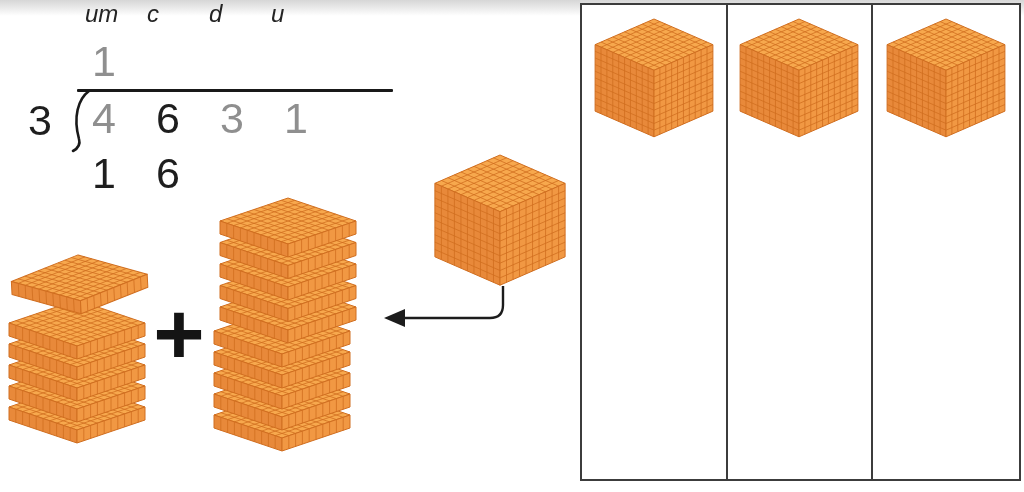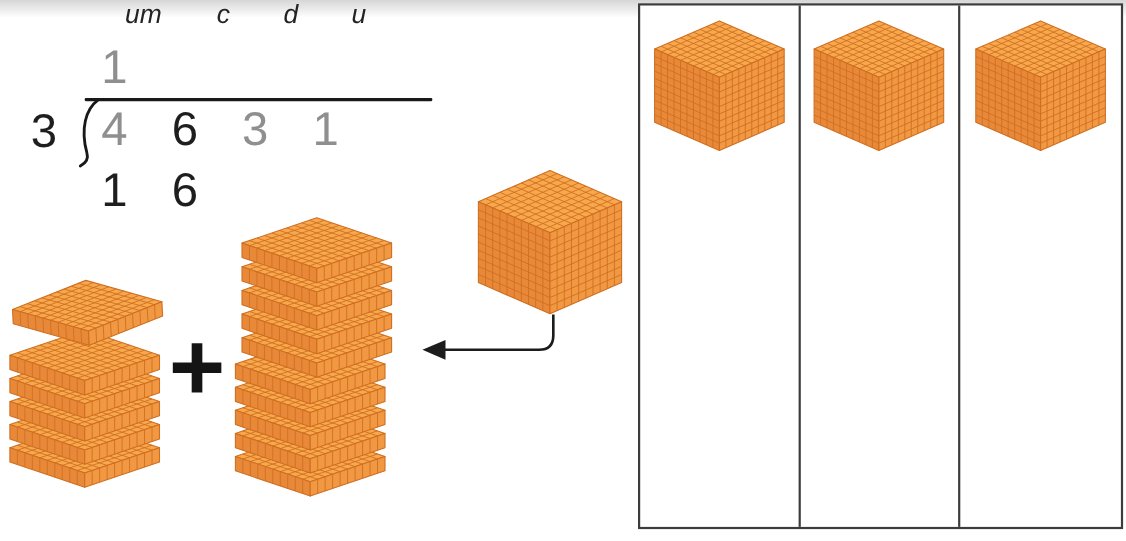--- a/index.html
+++ b/index.html
@@ -9,21 +9,21 @@
   .top-fade { position:absolute; left:0; top:0; width:100%; height:16px;
               background:linear-gradient(180deg,#d6d6d6 0%, rgba(255,255,255,0) 100%); }
 
   
   .division { position:absolute; left:0; top:0; width:420px; height:210px; }
   .pv-row { position:absolute; display:grid; }
   .row-headers { left:85px; top:0; grid-template-columns:repeat(4,62px); height:30px; }
   .row-quotient { left:72px; top:40px; grid-template-columns:repeat(4,64px); }
   .row-dividend { left:72px; top:97px; grid-template-columns:repeat(4,64px); }
   .row-partial { left:72px; top:152px; grid-template-columns:repeat(4,64px); }
-  .hdr { font-style:italic; font-size:24px; line-height:28px; color:#242424; text-align:right; }
+  .hdr { font-style:italic; font-size:24px; line-height:28px; color:#242424; text-align:left; }
   .digit { font-size:43px; line-height:1; color:#1e1e1e; text-align:center; }
   .gray { color:#8f8f8f; }
   .divisor { position:absolute; left:20px; top:99px; width:40px; }
   .vinculum { position:absolute; left:77px; top:89px; width:316px; height:3px; background:#191919; border-radius:1px; }
   .bracket { position:absolute; left:62px; top:89px; }
 
   
   .blk-svg { position:absolute; }
   #left-stack { left:2px; top:252px; }
   #right-stack { left:202px; top:190px; }

